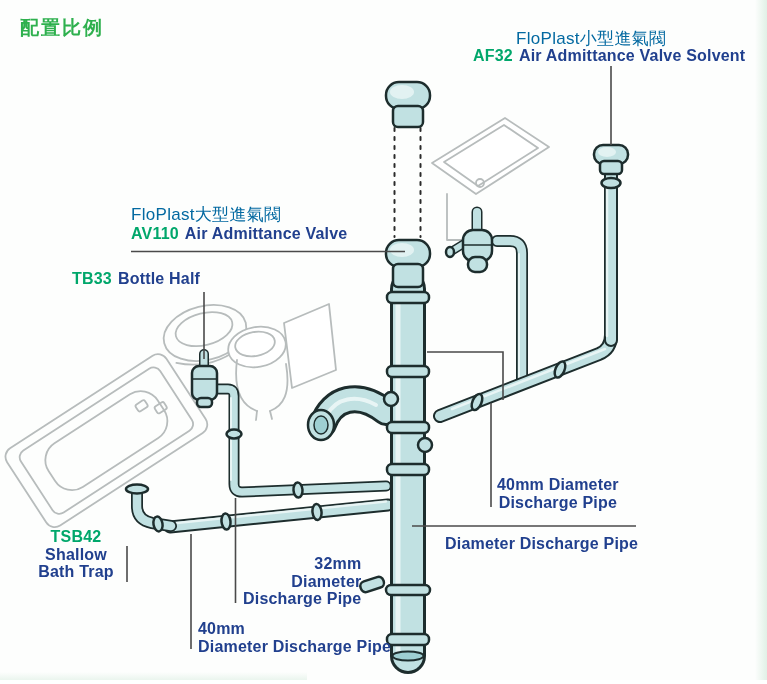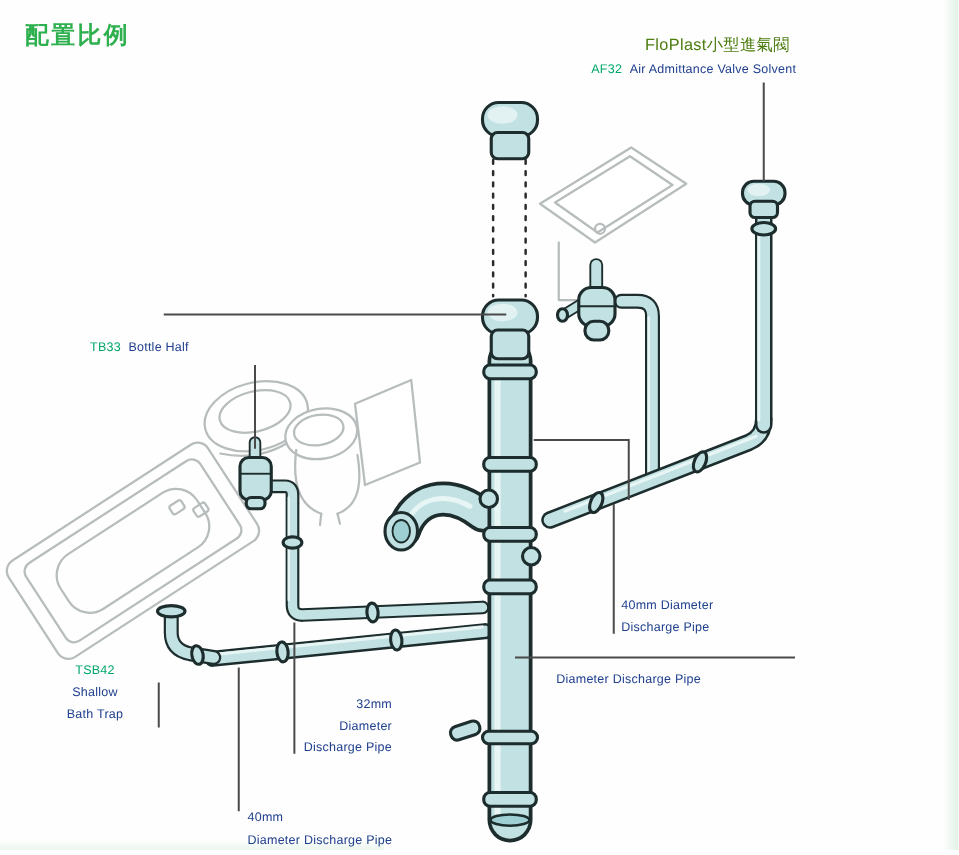--- a/index.html
+++ b/index.html
@@ -14,22 +14,22 @@
   .fxf{fill:#ffffff;stroke:#b7bcbc;stroke-width:1.8;stroke-linejoin:round;}
   .po{stroke:#1d2d2d;fill:none;stroke-linecap:round;stroke-linejoin:round;}
   .pi{stroke:#c1e1e2;fill:none;stroke-linecap:round;stroke-linejoin:round;}
   .hi{stroke:#eaf6f6;fill:none;stroke-linecap:round;opacity:.95;}
   .fit{fill:#c1e1e2;stroke:#1d2d2d;stroke-width:2.5;}
   .dash{stroke:#2b2b2b;stroke-width:2;fill:none;stroke-dasharray:3 6;stroke-linecap:round;}
   .ld{stroke:#4a4a4a;stroke-width:1.6;fill:none;}
   .ring{stroke:#1d2d2d;stroke-width:1.5;}
   .ttl{position:absolute;left:20px;top:15px;font-size:19px;font-weight:bold;
        color:#2eb04e;letter-spacing:2px;}
-  .heading{position:absolute;font-size:13px;color:#4d7c0f;letter-spacing:.3px;white-space:nowrap;}
-  .lbl{position:absolute;font-size:10px;font-weight:normal;line-height:17.5px;
+  .heading{position:absolute;font-size:17px;color:#0369a1;letter-spacing:.3px;white-space:nowrap;}
+  .lbl{position:absolute;font-size:16px;font-weight:bold;line-height:17.5px;
        color:#21408e;letter-spacing:.2px;white-space:nowrap;}
   .lbl .row{display:block;}
   .code{color:#00a76b;}
   .code.sp{margin-right:6px;}
   .ra{text-align:center;}
 </style>
 </head>
 <body>
 
 <div class="page">
@@ -189,45 +189,49 @@
     </g>
   </svg>
 
   <div class="ttl">配置比例</div>
 
   <div class="heading" style="left:516px;top:27px;">FloPlast小型進氣閥</div>
   <div class="lbl" style="left:473px;top:47px;">
     <span class="row"><span class="code sp">AF32</span><span>Air Admittance Valve Solvent</span></span>
   </div>
 
+  <div class="heading" style="left:131px;top:203px;">FloPlast大型進氣閥</div>
+  <div class="lbl" style="left:131px;top:225px;">
+    <span class="row"><span class="code sp">AV110</span><span>Air Admittance Valve</span></span>
+  </div>
 
   <div class="lbl" style="left:72px;top:270px;">
     <span class="row"><span class="code sp">TB33</span><span>Bottle Half</span></span>
   </div>
 
 
 
-  <div class="lbl" style="left:497px;top:476px;">
+  <div class="lbl" style="left:497px;top:476px;text-align:center;">
     <span class="row">40mm Diameter</span>
     <span class="row">Discharge Pipe</span>
   </div>
 
   <div class="lbl" style="left:445px;top:535px;">
     <span class="row">Diameter Discharge Pipe</span>
   </div>
 
   <div class="lbl ra" style="left:30px;top:528px;width:92px;">
     <span class="row code">TSB42</span>
     <span class="row">Shallow</span>
     <span class="row">Bath Trap</span>
   </div>
 
   <div class="lbl" style="left:243px;top:555px;text-align:right;">
     <span class="row">32mm</span>
     <span class="row">Diameter</span>
     <span class="row">Discharge Pipe</span>
   </div>
 
-  <div class="lbl" style="left:198px;top:620px;margin-top:26px;">
+  <div class="lbl" style="left:198px;top:620px;">
     <span class="row">40mm</span>
     <span class="row">Diameter Discharge Pipe</span>
   </div>
 </div>
 
 </body></html>

